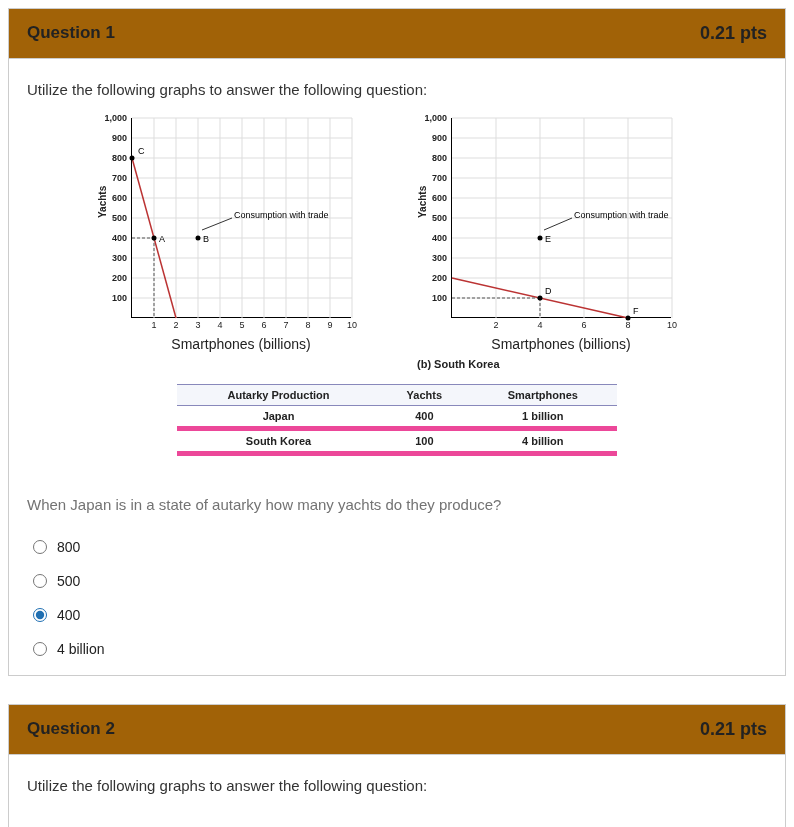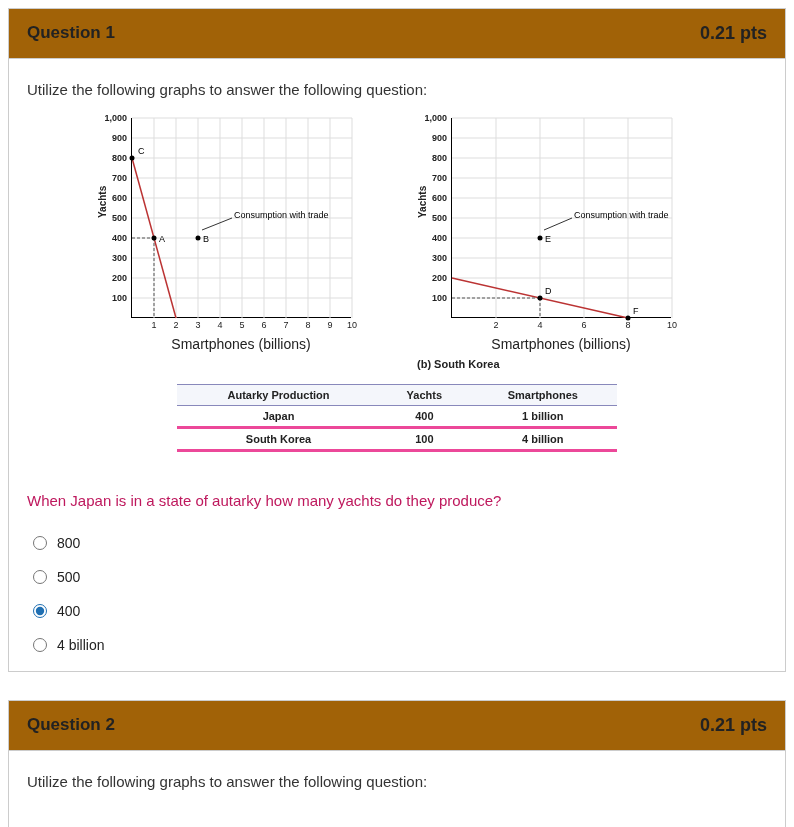--- a/index.html
+++ b/index.html
@@ -49,23 +49,23 @@
     transform-origin: left top;
     font-size: 10px; font-weight: 700;
   }
   .xlabel { text-align: center; font-size: 14px; margin-top: 18px; margin-left: 34px; width: 220px; }
   .caption { font-weight: 700; font-size: 11px; margin-top: 6px; margin-left: 0; }
   .ann { font-size: 9px; }
   .table-wrap { margin: 14px auto 0; width: 440px; font-size: 11px; }
   .table-wrap table { width: 100%; border-collapse: collapse; }
   .table-wrap th, .table-wrap td { padding: 4px 8px; text-align: center; font-weight: bold; }
   .table-wrap thead th { border-top: 1px solid #88b; border-bottom: 1px solid #88b; background: #f4f6fb; }
-  .table-wrap tbody tr { border-bottom: 3px solid #ec4899; }
+  .table-wrap tbody tr { border-bottom: 5px solid #ec4899; }
   .table-wrap td.rowhead { font-weight: 700; text-align: center; }
-  .subq { font-size: 15px; color: #be185d; margin: 40px 0 26px; }
+  .subq { font-size: 15px; color: #737373; margin: 40px 0 26px; }
   .options { display: flex; flex-direction: column; gap: 18px; padding-left: 6px; }
   .opt { display: flex; align-items: center; gap: 10px; font-size: 14px; }
   .opt input { width: 14px; height: 14px; accent-color: #1f6fb2; }
   .pt-label { fill: #000; font-size: 9px; }
 </style>
 </head>
 <body>
 
 <div class="question-card">
   <div class="q-header">

